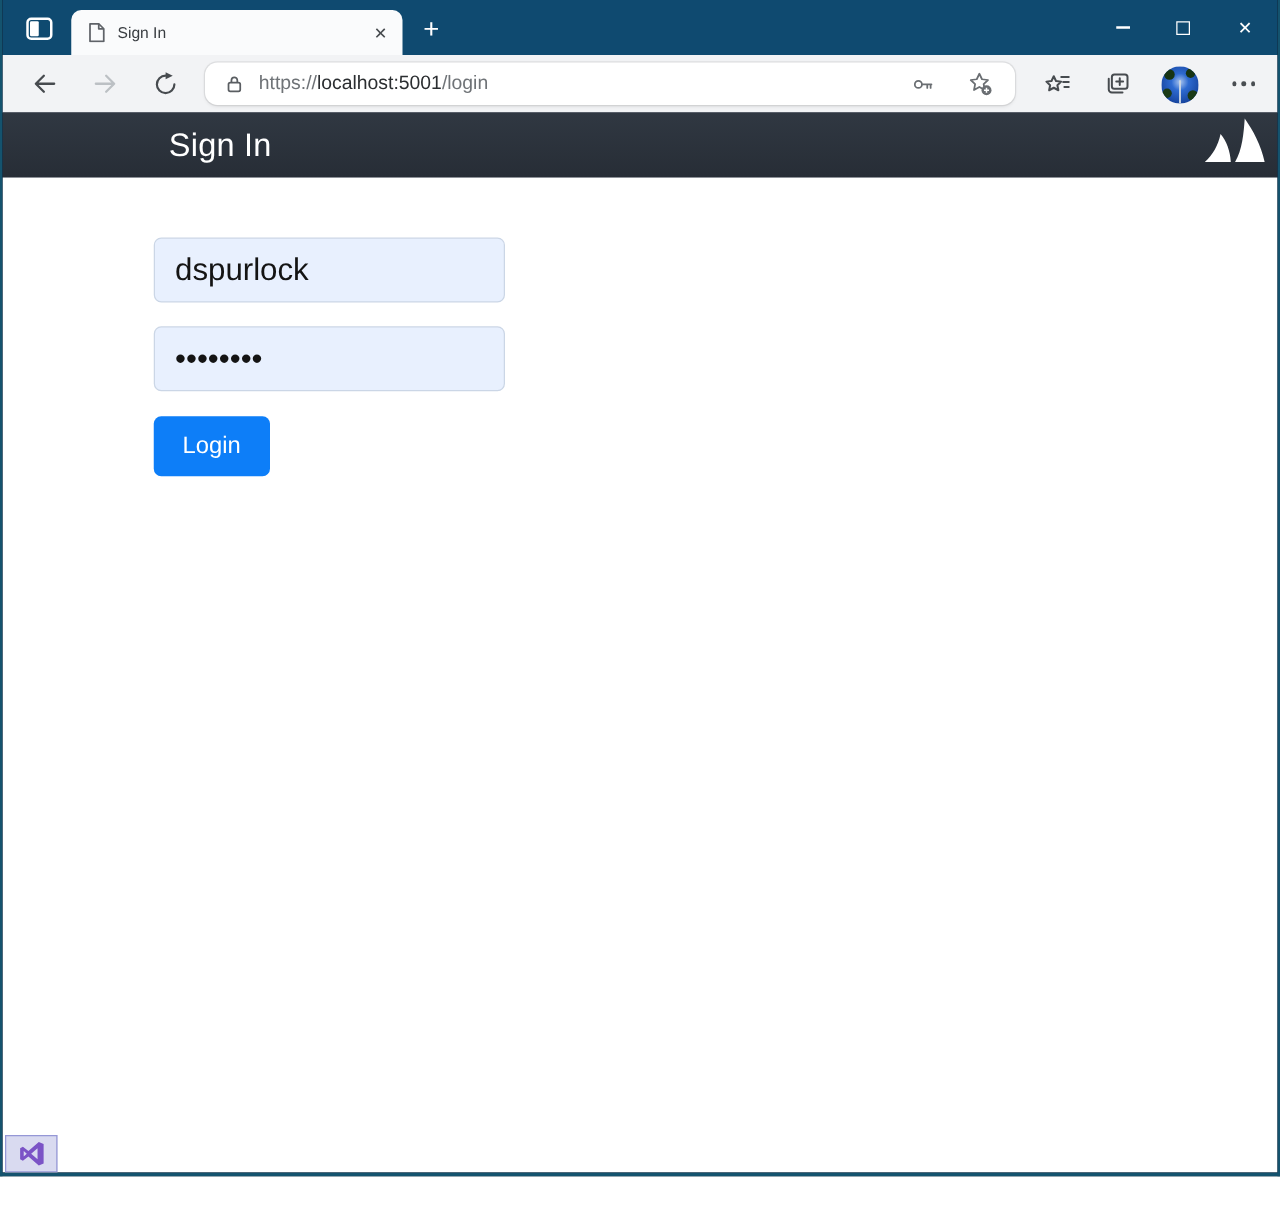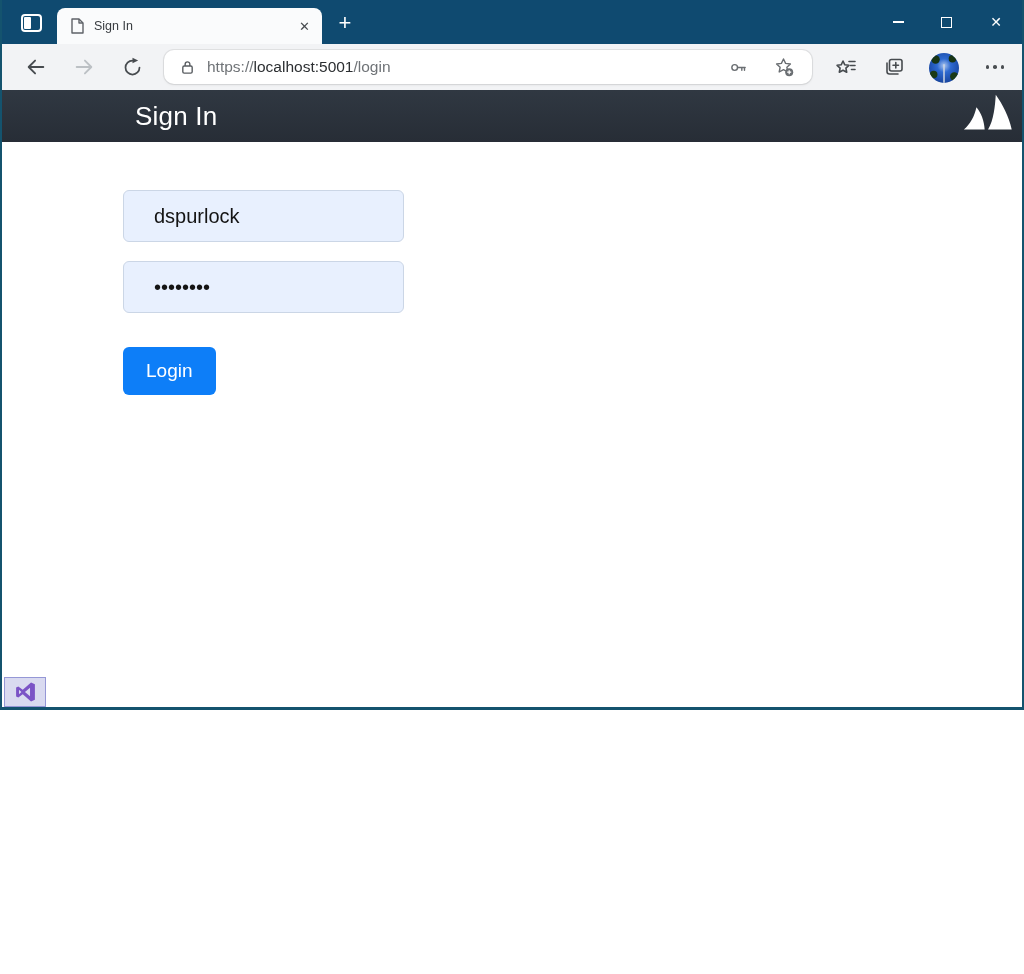--- a/index.html
+++ b/index.html
@@ -1,20 +1,20 @@
 <!DOCTYPE html>
 <html><head>
 <meta charset="utf-8">
 <style>
   * { margin:0; padding:0; box-sizing:border-box; }
   html,body { width:1024px; height:974px; }
   body { font-family:"Liberation Sans", sans-serif; background:#fff; }
 
   .window {
-    position:relative; width:1024px; height:710px; overflow:hidden;
+    position:relative; width:1024px; height:941px; overflow:hidden;
     border-left:2px solid #14536e; border-right:2px solid #14536e; border-bottom:3px solid #14536e;
     background:#0f172a;
   }
 
   
   .titlebar { position:absolute; left:0; top:0; right:0; height:44px; background:#0f4a70; }
   .tab-actions-btn { position:absolute; left:14px; top:11px; width:30px; height:24px;
     display:flex; align-items:center; justify-content:center; cursor:pointer; }
   .tab-actions-icon { width:21px; height:18px; border:2px solid #fff; border-radius:4px; position:relative; }
   .tab-actions-icon::before { content:""; position:absolute; left:1px; top:1px; width:7px; height:12px;
@@ -66,24 +66,24 @@
   
   .site-navbar { position:absolute; left:0; top:90px; right:0; height:52px;
     background:linear-gradient(180deg,#303842,#272d36); display:flex; align-items:center; }
   .brand { margin-left:133px; color:#fff; font-size:26px; font-weight:400; letter-spacing:0.2px; }
   .site-logo { position:absolute; right:4px; top:2px; }
 
   
   .content { position:absolute; left:0; top:142px; right:0; bottom:0; background:#fff; }
   .login-form { margin:48px 0 0 121px; width:281px; }
   .form-input { display:block; width:281px; height:52px; background:#e8f0fe;
-    border:1px solid #cbd6e6; border-radius:6px; padding:0 30px; font-size:20px; color:#141414;
+    border:1px solid #cbd6e6; border-radius:6px; padding:0 16px; font-size:25px; color:#141414;
     font-family:"Liberation Sans", sans-serif; outline:none; }
   .form-input + .form-input { margin-top:19px; }
-  .login-btn { margin-top:34px; display:inline-block; background:#0d7ef8; color:#fff; border:none;
+  .login-btn { margin-top:20px; display:inline-block; background:#0d7ef8; color:#fff; border:none;
     border-radius:6px; padding:13px 23px; font-size:19px; font-family:"Liberation Sans", sans-serif;
     cursor:pointer; }
   .remember-row { margin-top:26px; display:flex; align-items:center; gap:7px; }
   .remember-row input { width:14px; height:14px; margin:0; cursor:pointer; }
   .remember-row label { font-size:16px; color:#1e2125; }
 
   
   .vs-badge { position:absolute; left:2px; bottom:0; width:42px; height:30px; background:#d9daf0;
     border:1px solid #9597d6; display:flex; align-items:center; justify-content:center; cursor:pointer; }
 </style>

